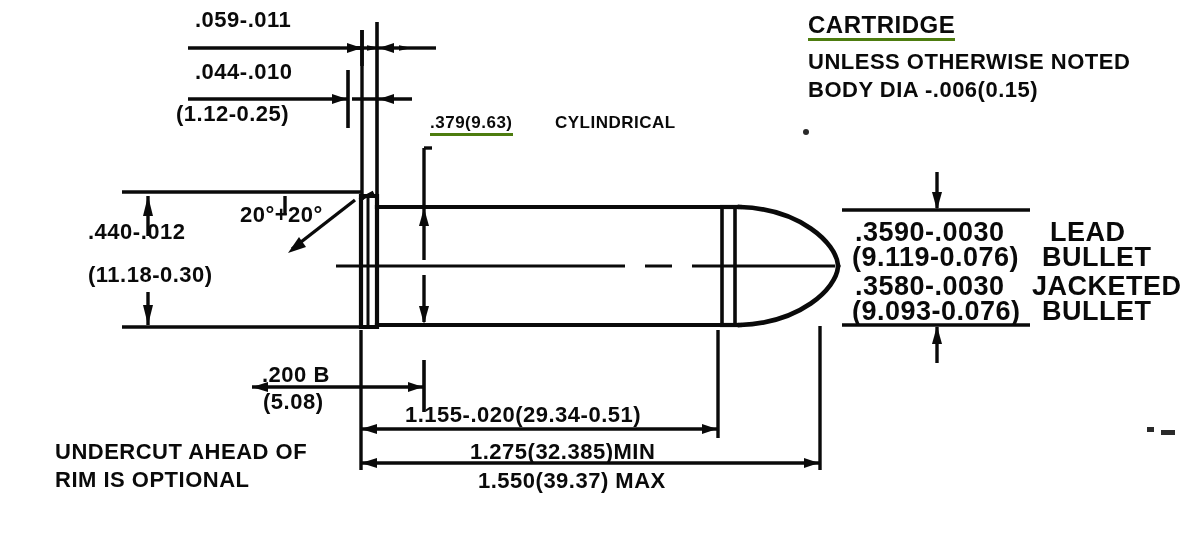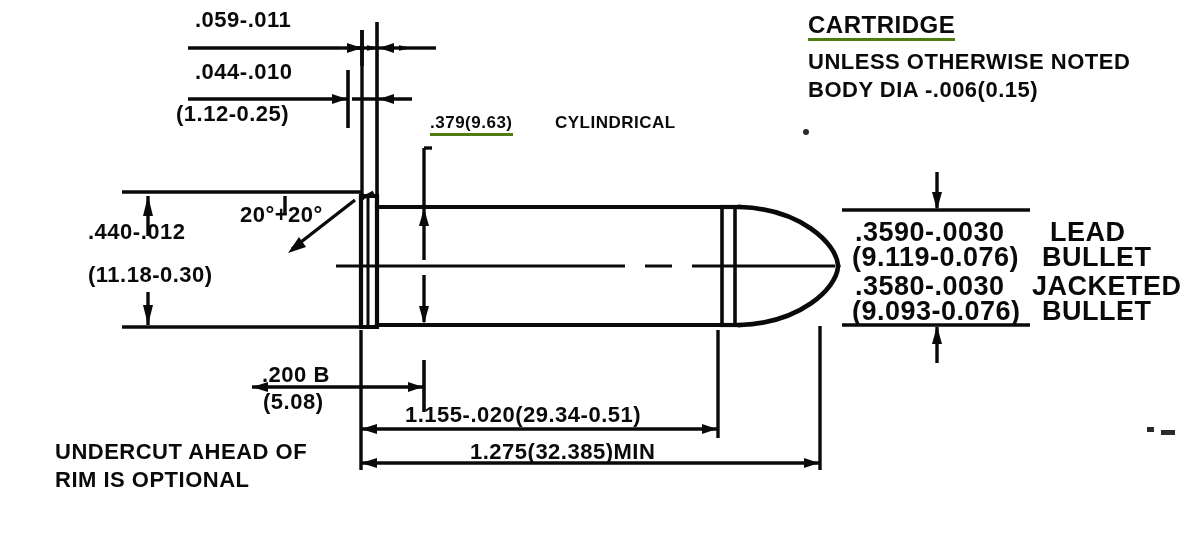--- a/index.html
+++ b/index.html
@@ -179,17 +179,18 @@
   <div class="txt t21" style="left:855px;top:272px;">.3580-.0030</div>
   <div class="txt t21" style="left:852px;top:297px;">(9.093-0.076)</div>
   <div class="txt t21" style="left:1032px;top:272px;">JACKETED</div>
   <div class="txt t21" style="left:1042px;top:297px;">BULLET</div>
 
   <div class="txt t22" style="left:262px;top:363px;">.200 B</div>
   <div class="txt t22" style="left:263px;top:390px;">(5.08)</div>
 
   <div class="txt t22" style="left:405px;top:403px;">1.155-.020(29.34-0.51)</div>
   <div class="txt t22" style="left:470px;top:440px;">1.275(32.385)MIN</div>
+  <div class="txt t22" style="left:478px;top:469px;">1.550(39.37) MAX</div>
 
   <div class="txt t22" style="left:55px;top:440px;">UNDERCUT AHEAD OF</div>
   <div class="txt t22" style="left:55px;top:468px;">RIM IS OPTIONAL</div>
 
 </div>
 
 </body></html>

